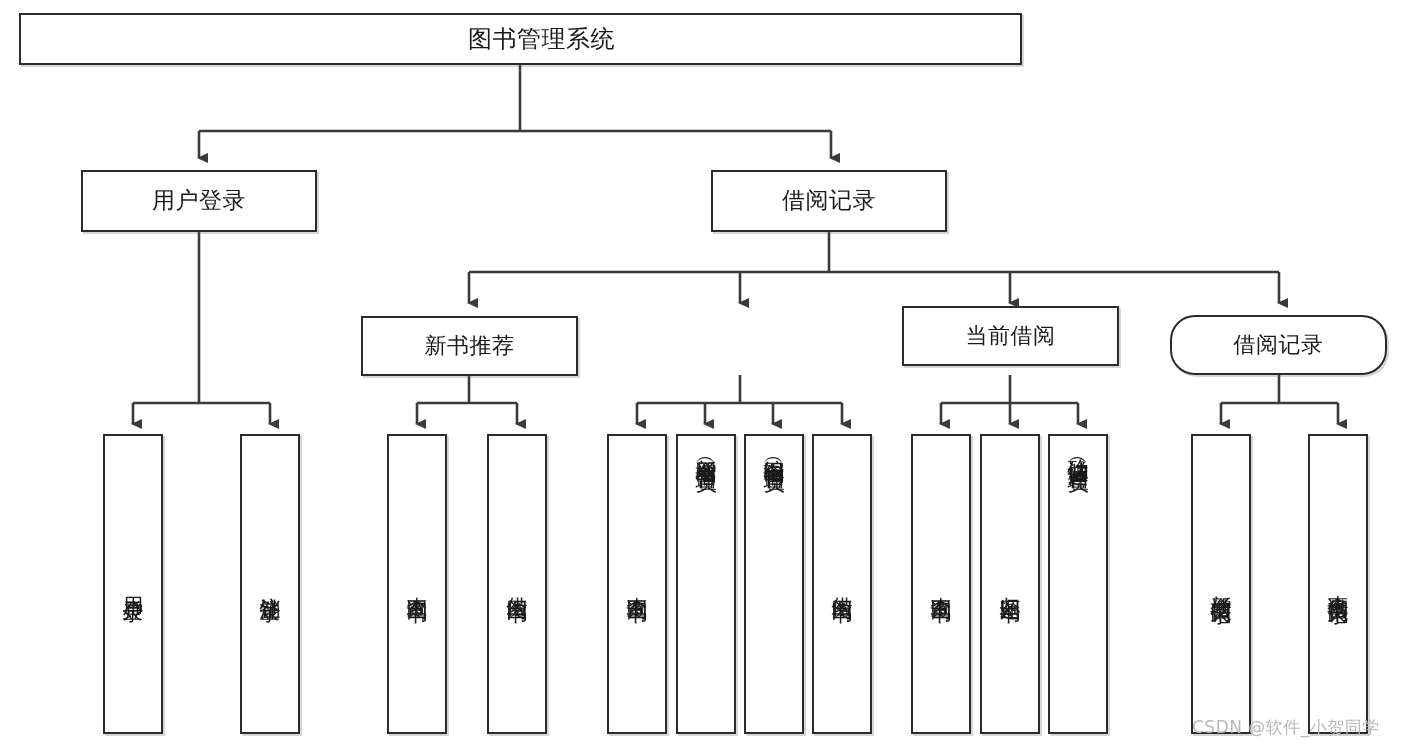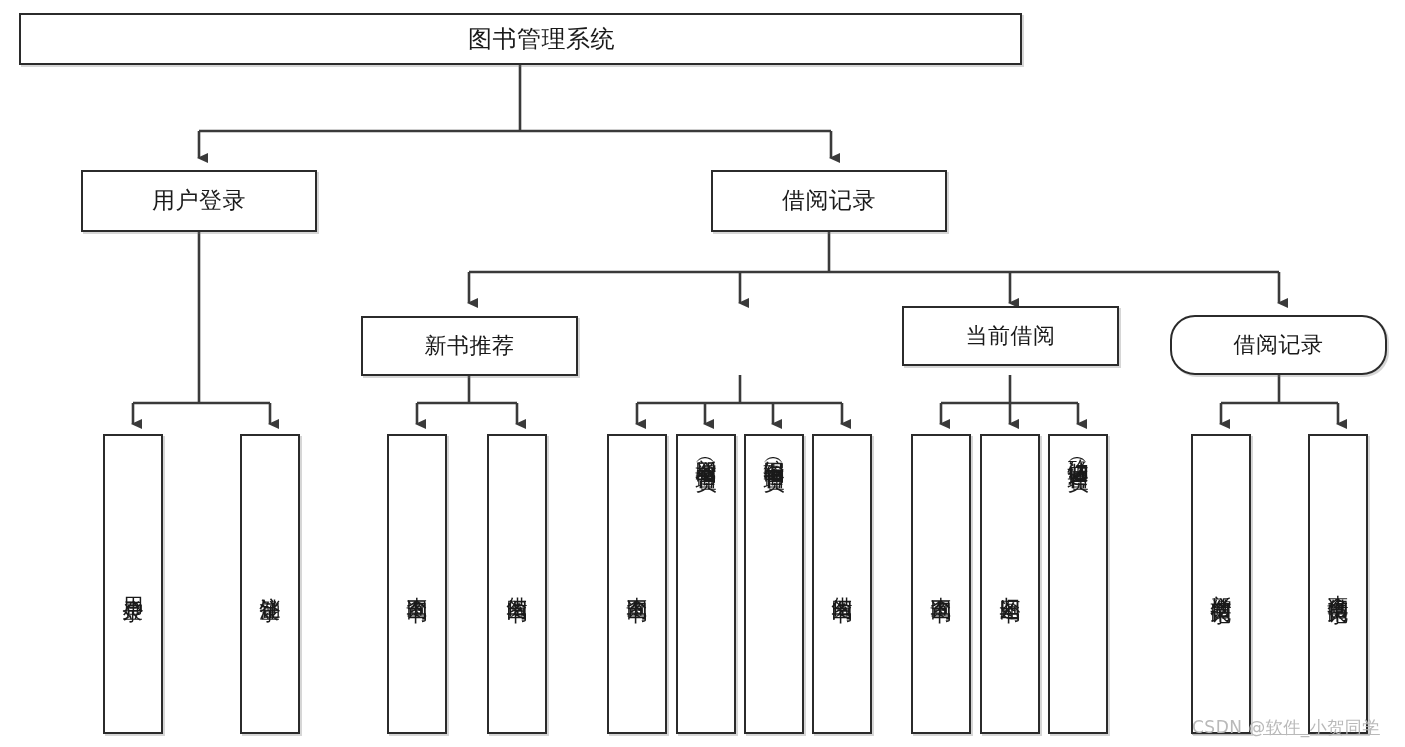--- a/index.html
+++ b/index.html
@@ -189,15 +189,15 @@
     <span class="label">确认归还（管理员）</span>
   </div>
 
   <div class="node leaf center" style="left:1191px; top:434px; width:60px; height:300px;">
     <span class="label">新增借阅记录</span>
   </div>
   <div class="node leaf center" style="left:1308px; top:434px; width:60px; height:300px;">
     <span class="label">查询借阅记录</span>
   </div>
 
-  <div class="watermark" style="left:1192px; top:716px;text-decoration:underline;">CSDN @软件_小贺同学</div>
+  <div class="watermark" style="left:1192px; top:716px;">CSDN @软件_小贺同学</div>
 
 </div>
 
 </body></html>

